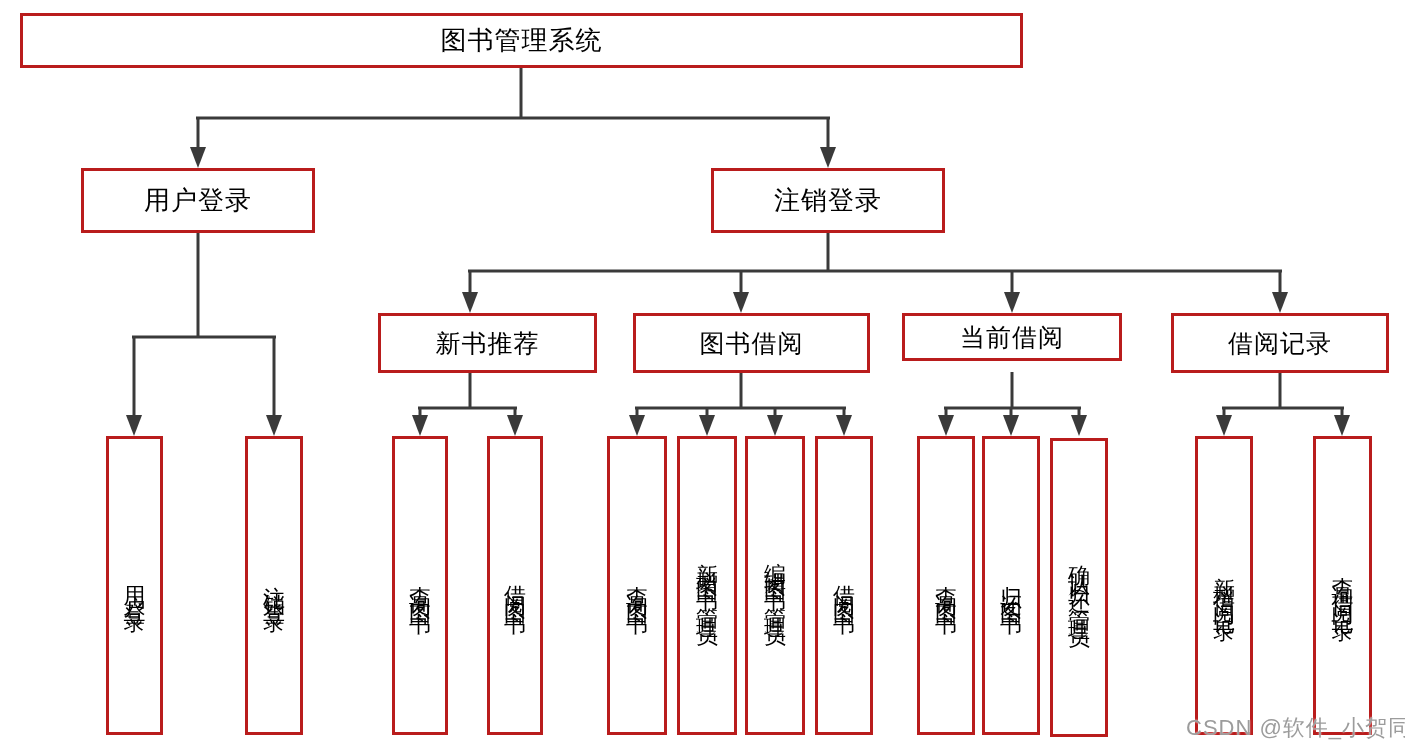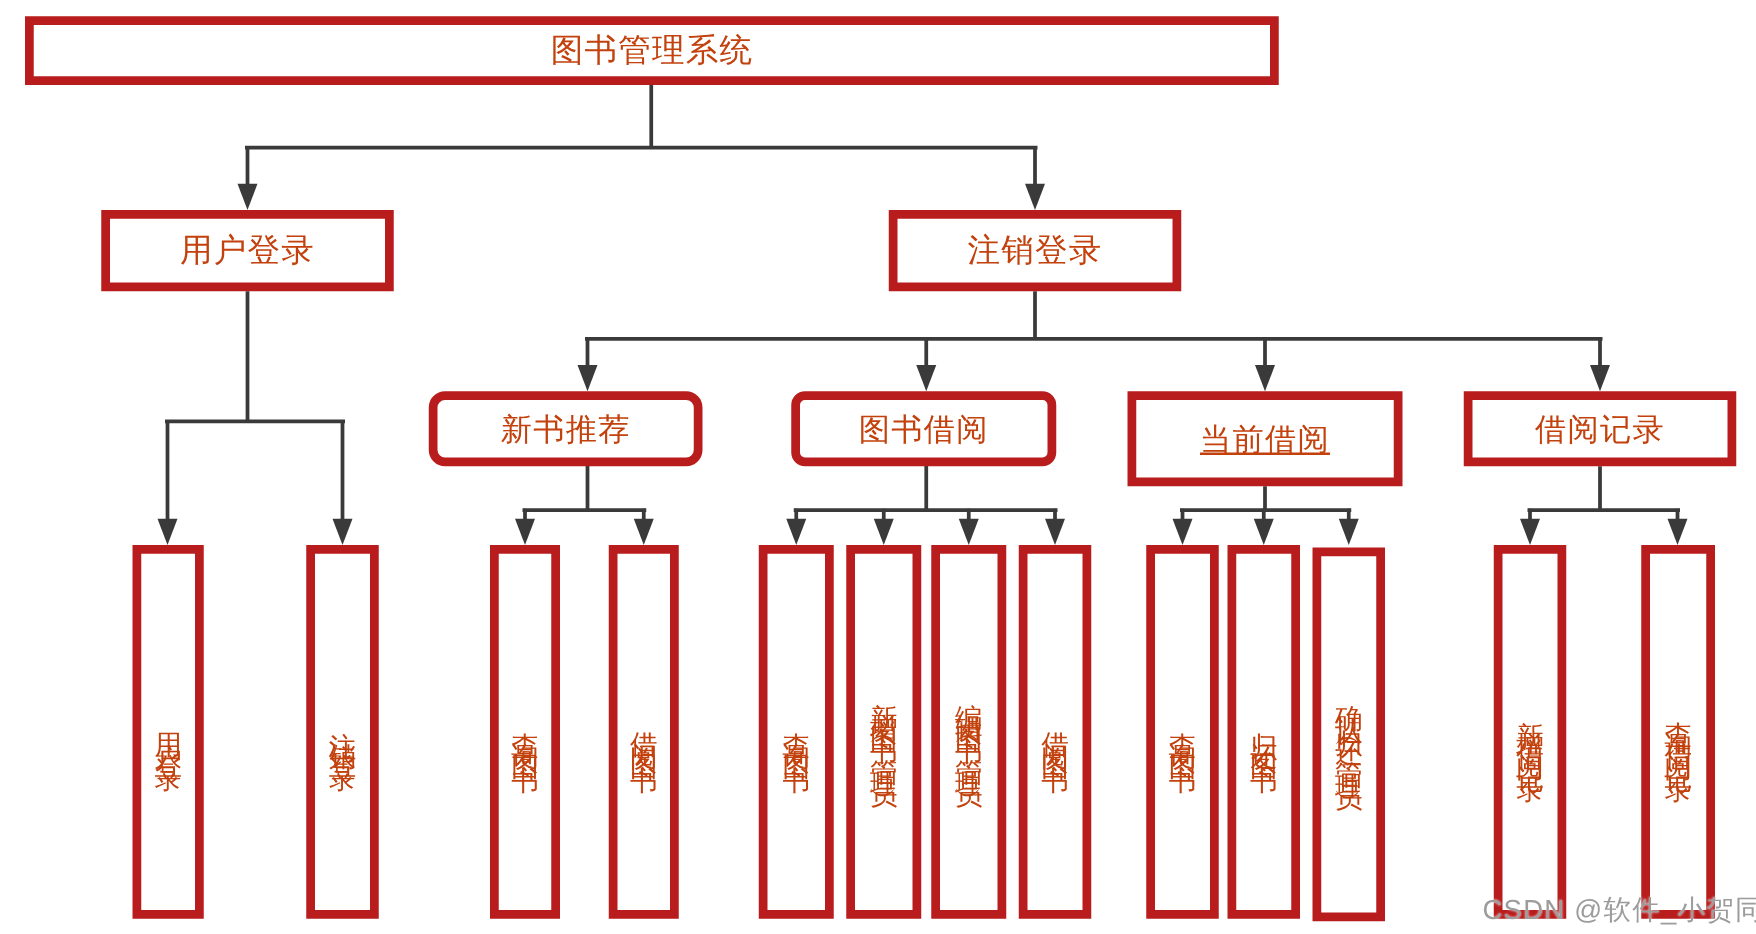--- a/index.html
+++ b/index.html
@@ -4,22 +4,22 @@
 <style>
   html,body{margin:0;padding:0;background:#ffffff;}
   .stage{
     position:relative;width:1405px;height:747px;background:#ffffff;overflow:hidden;
     font-family:"Liberation Sans","DejaVu Sans",sans-serif;
   }
   .wires{position:absolute;left:0;top:0;width:1405px;height:747px;pointer-events:none;}
   .ln{stroke:#3a3a3a;stroke-width:3;fill:none;}
   .ah{fill:#3a3a3a;stroke:none;}
   .box{
-    position:absolute;background:#ffffff;border:7px solid #b91c1c;box-sizing:border-box;
-    display:flex;align-items:center;justify-content:center;color:#c2410c;
+    position:absolute;background:#ffffff;border:3px solid #b91c1c;box-sizing:border-box;
+    display:flex;align-items:center;justify-content:center;color:#000000;
   }
   .h{font-size:26px;letter-spacing:1px;white-space:nowrap;}
   .h3{font-size:25px;}
   .v{
     writing-mode:vertical-rl;text-orientation:mixed;
     font-size:22px;letter-spacing:9px;line-height:1;
   }
   .watermark{
     position:absolute;left:1186px;top:713px;z-index:5;
     font-size:22px;color:#9c9c9c;letter-spacing:1px;white-space:nowrap;
@@ -91,23 +91,23 @@
     <line class="ln" x1="1342" y1="407" x2="1342" y2="417"></line>
     <polygon class="ah" points="1216,415 1232,415 1224,436"></polygon>
     <polygon class="ah" points="1334,415 1350,415 1342,436"></polygon>
   </svg>
 
   <div class="box h" style="left:20px;top:13px;width:1003px;height:55px;">图书管理系统</div>
 
   <div class="box h" style="left:81px;top:168px;width:234px;height:65px;">用户登录</div>
   <div class="box h" style="left:711px;top:168px;width:234px;height:65px;">注销登录</div>
 
-  <div class="box h h3" style="left:343px;top:313px;width:219px;height:60px;border-radius:13px;">新书推荐</div>
-  <div class="box h h3" style="left:633px;top:313px;width:212px;height:60px;border-radius:11px;">图书借阅</div>
-  <div class="box h h3" style="left:902px;top:313px;width:220px;height:76px;text-decoration:underline;">当前借阅</div>
+  <div class="box h h3" style="left:378px;top:313px;width:219px;height:60px;">新书推荐</div>
+  <div class="box h h3" style="left:633px;top:313px;width:237px;height:60px;">图书借阅</div>
+  <div class="box h h3" style="left:902px;top:313px;width:220px;height:48px;">当前借阅</div>
   <div class="box h h3" style="left:1171px;top:313px;width:218px;height:60px;">借阅记录</div>
 
   <div class="box v" style="left:106px;top:436px;width:57px;height:299px;">用户登录</div>
   <div class="box v" style="left:245px;top:436px;width:58px;height:299px;">注销登录</div>
 
   <div class="box v" style="left:392px;top:436px;width:56px;height:299px;">查询图书</div>
   <div class="box v" style="left:487px;top:436px;width:56px;height:299px;">借阅图书</div>
 
   <div class="box v" style="left:607px;top:436px;width:60px;height:299px;">查询图书</div>
   <div class="box v" style="left:677px;top:436px;width:60px;height:299px;">新增图书（管理员）</div>

